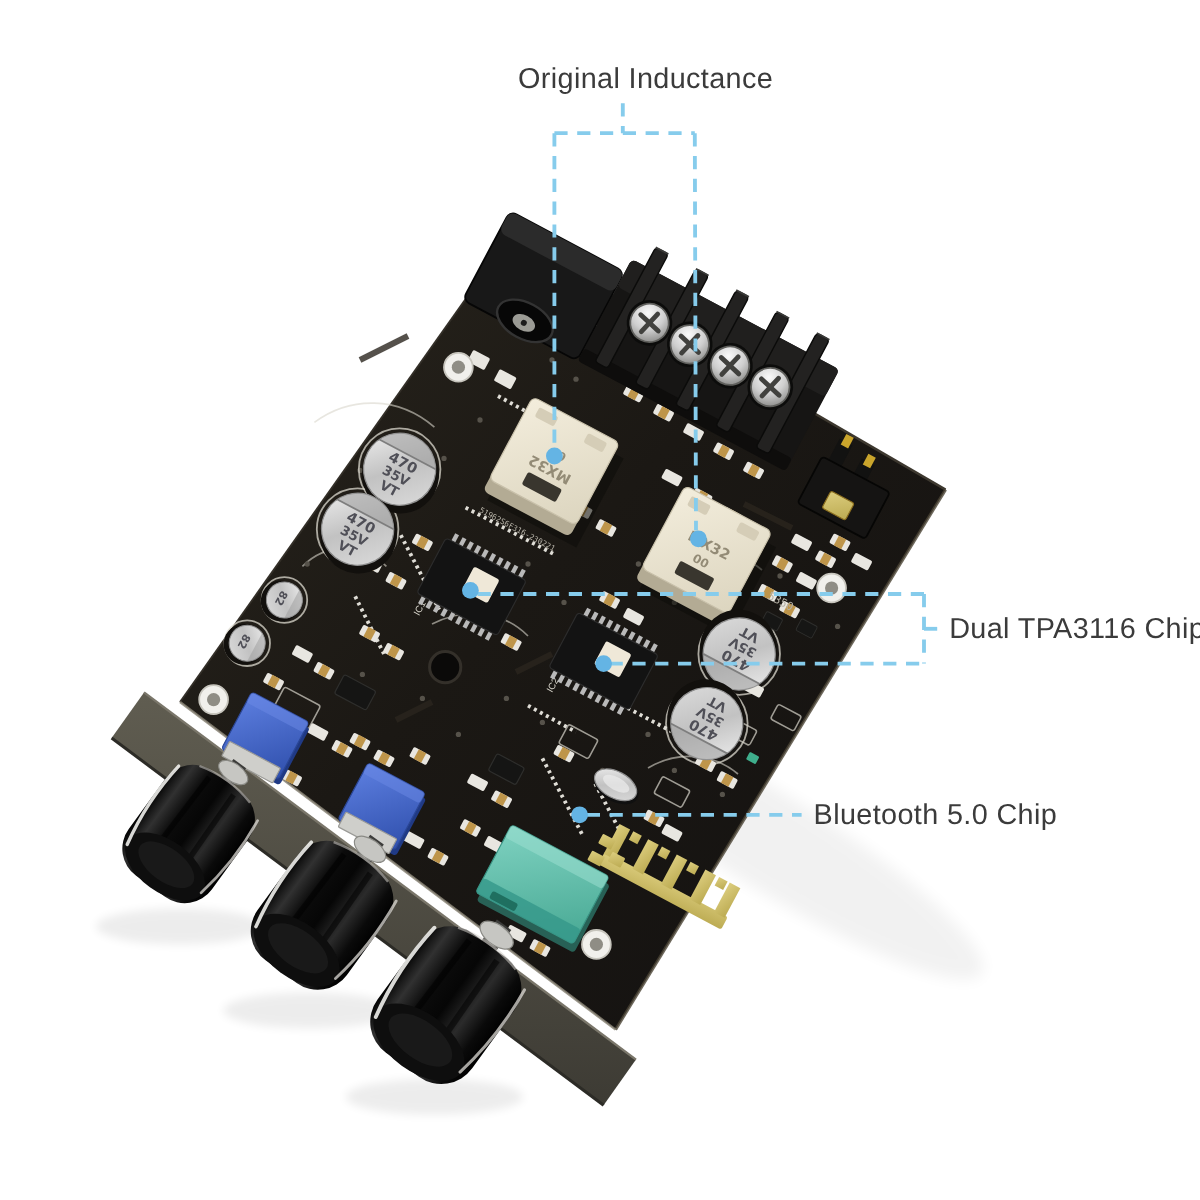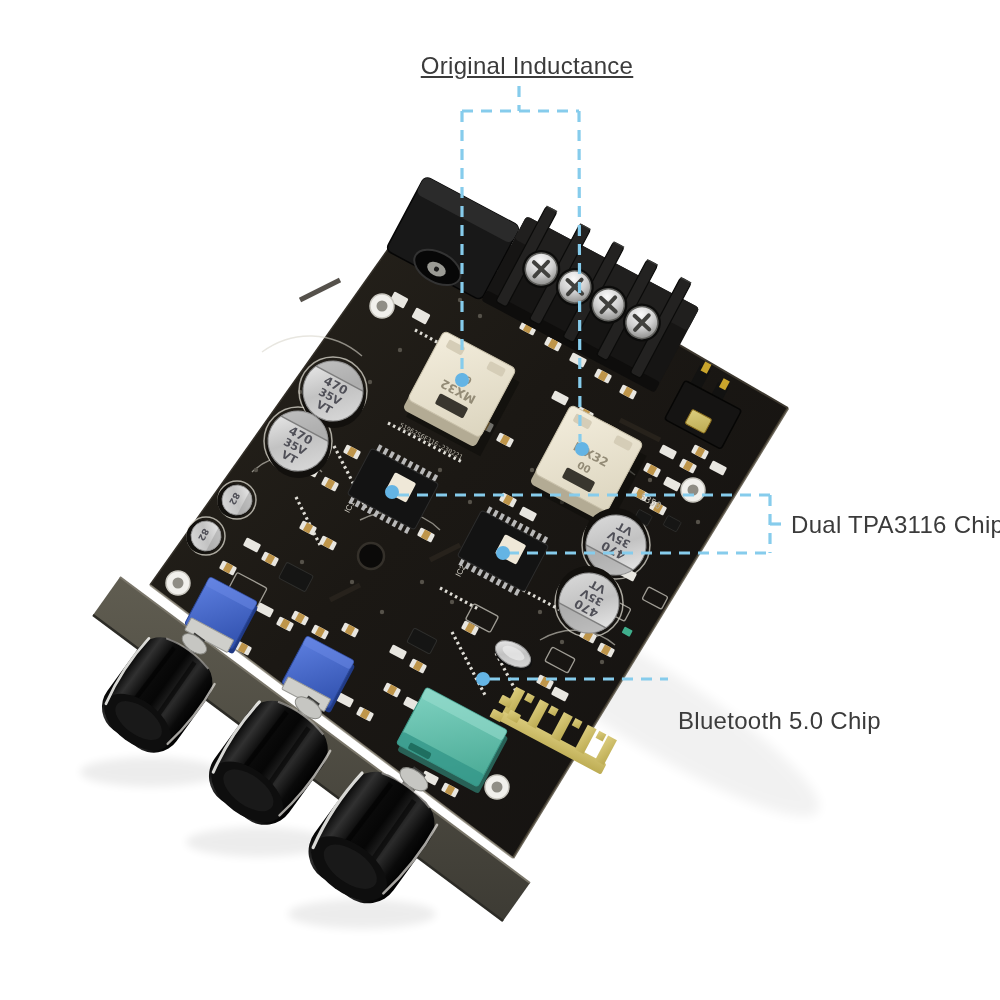--- a/index.html
+++ b/index.html
@@ -635,17 +635,17 @@
   </g>
   <g fill="#64b4e4">
     <circle cx="462" cy="380" r="7"></circle>
     <circle cx="582" cy="449" r="7"></circle>
     <circle cx="392" cy="492" r="7"></circle>
     <circle cx="503" cy="553" r="7"></circle>
     <circle cx="483" cy="679" r="7"></circle>
   </g>
 </svg>
 
-<p class="callout-label label-center" style="left:377px;top:52px;text-decoration:underline;">Original Inductance</p>
+<p class="callout-label label-center" style="left:388px;top:52px;">Original Inductance</p>
 <p class="callout-label" style="left:791px;top:511px;">Dual TPA3116 Chip</p>
-<p class="callout-label" style="left:678px;top:666px;margin-top:41px;">Bluetooth 5.0 Chip</p>
+<p class="callout-label" style="left:678px;top:666px;">Bluetooth 5.0 Chip</p>
 
 </div>
 
 </body></html>

